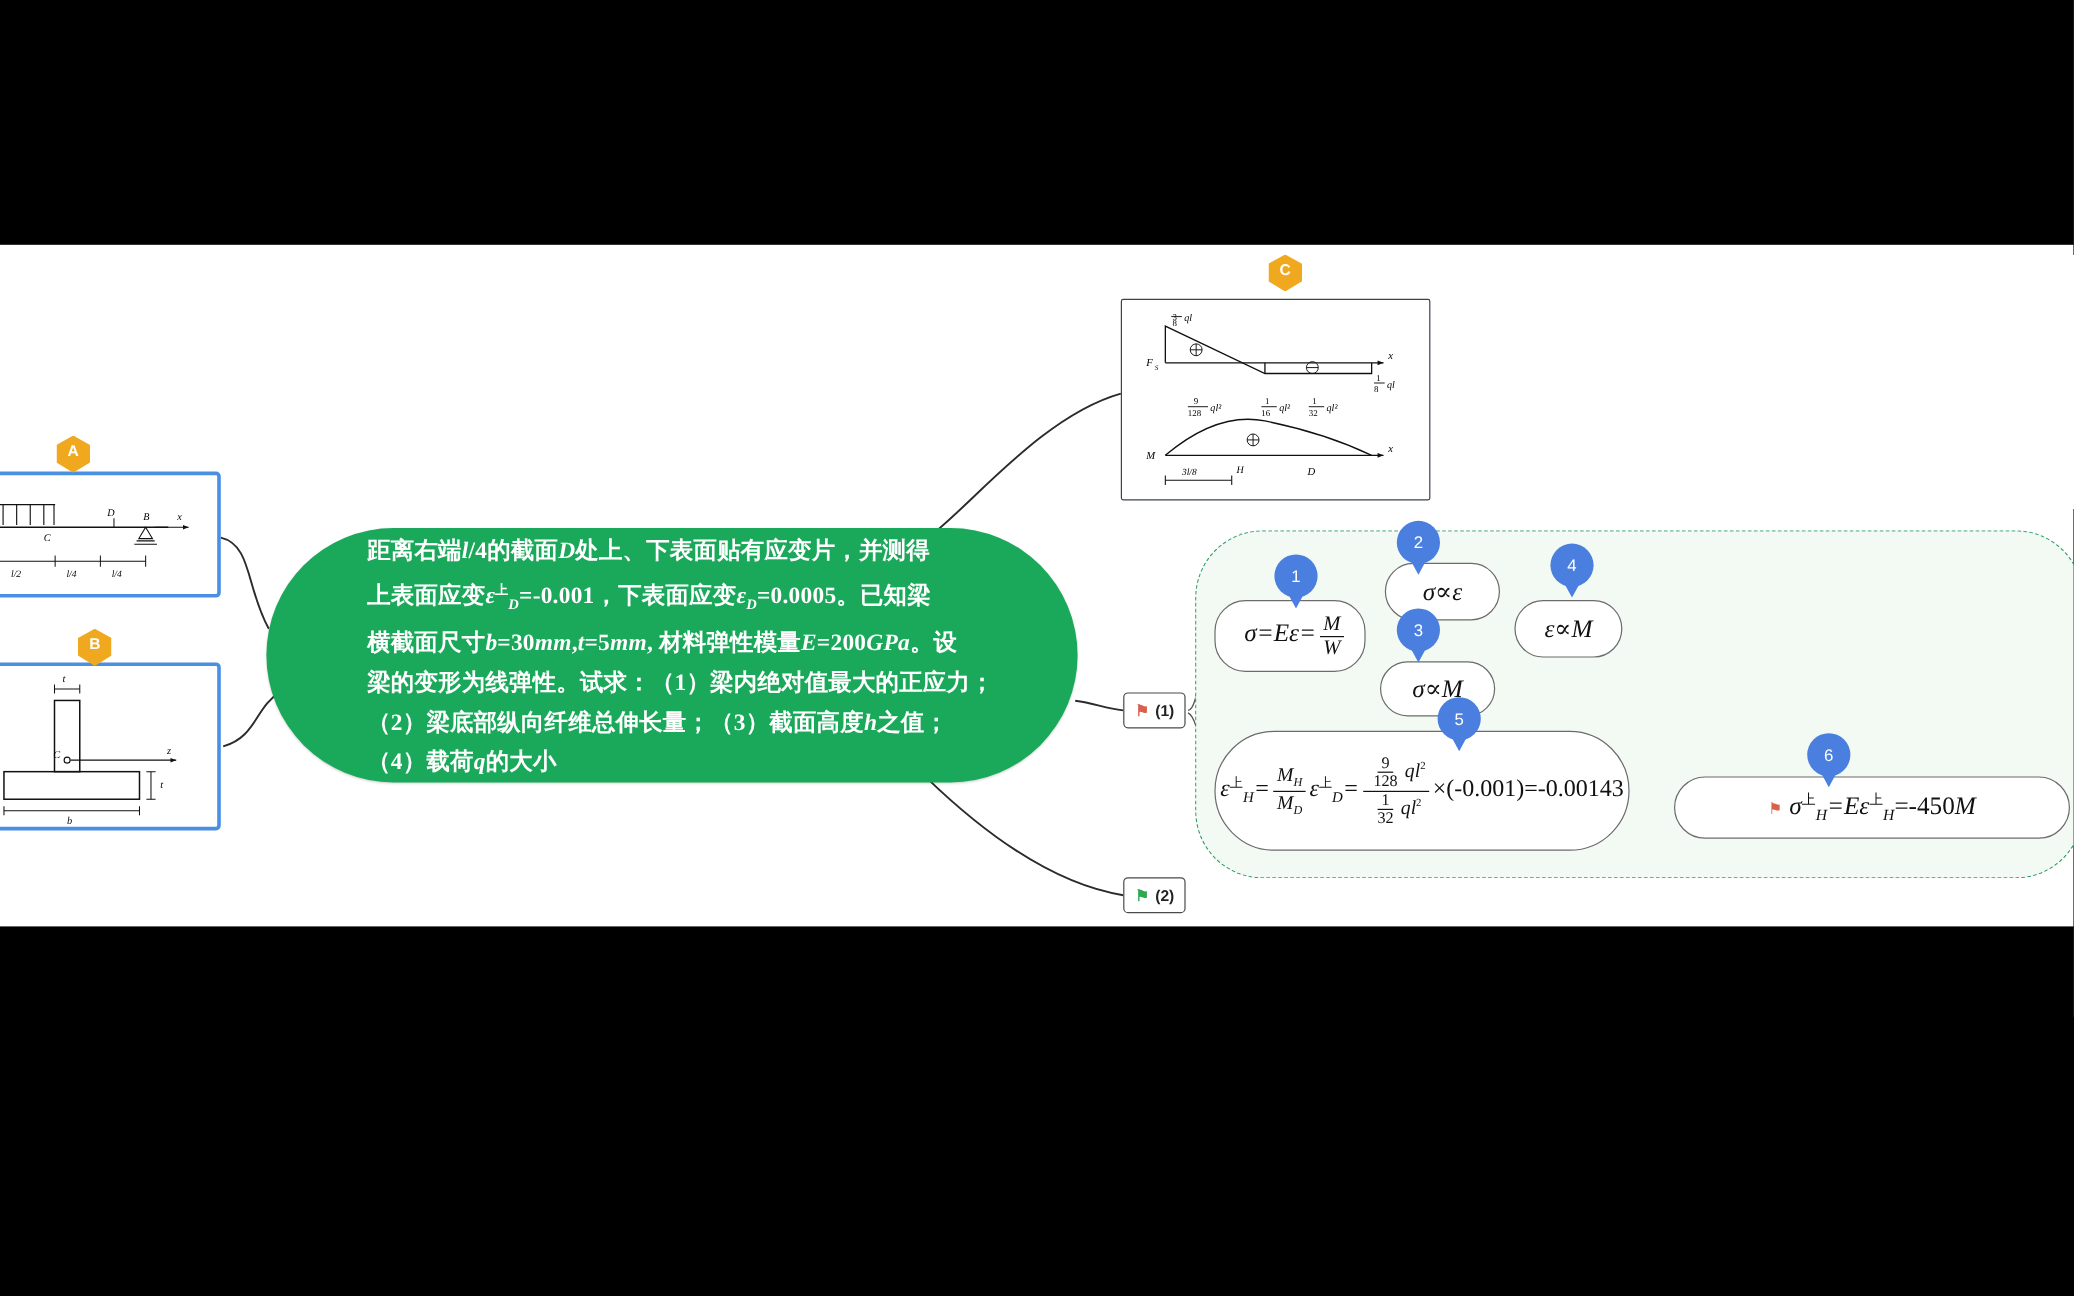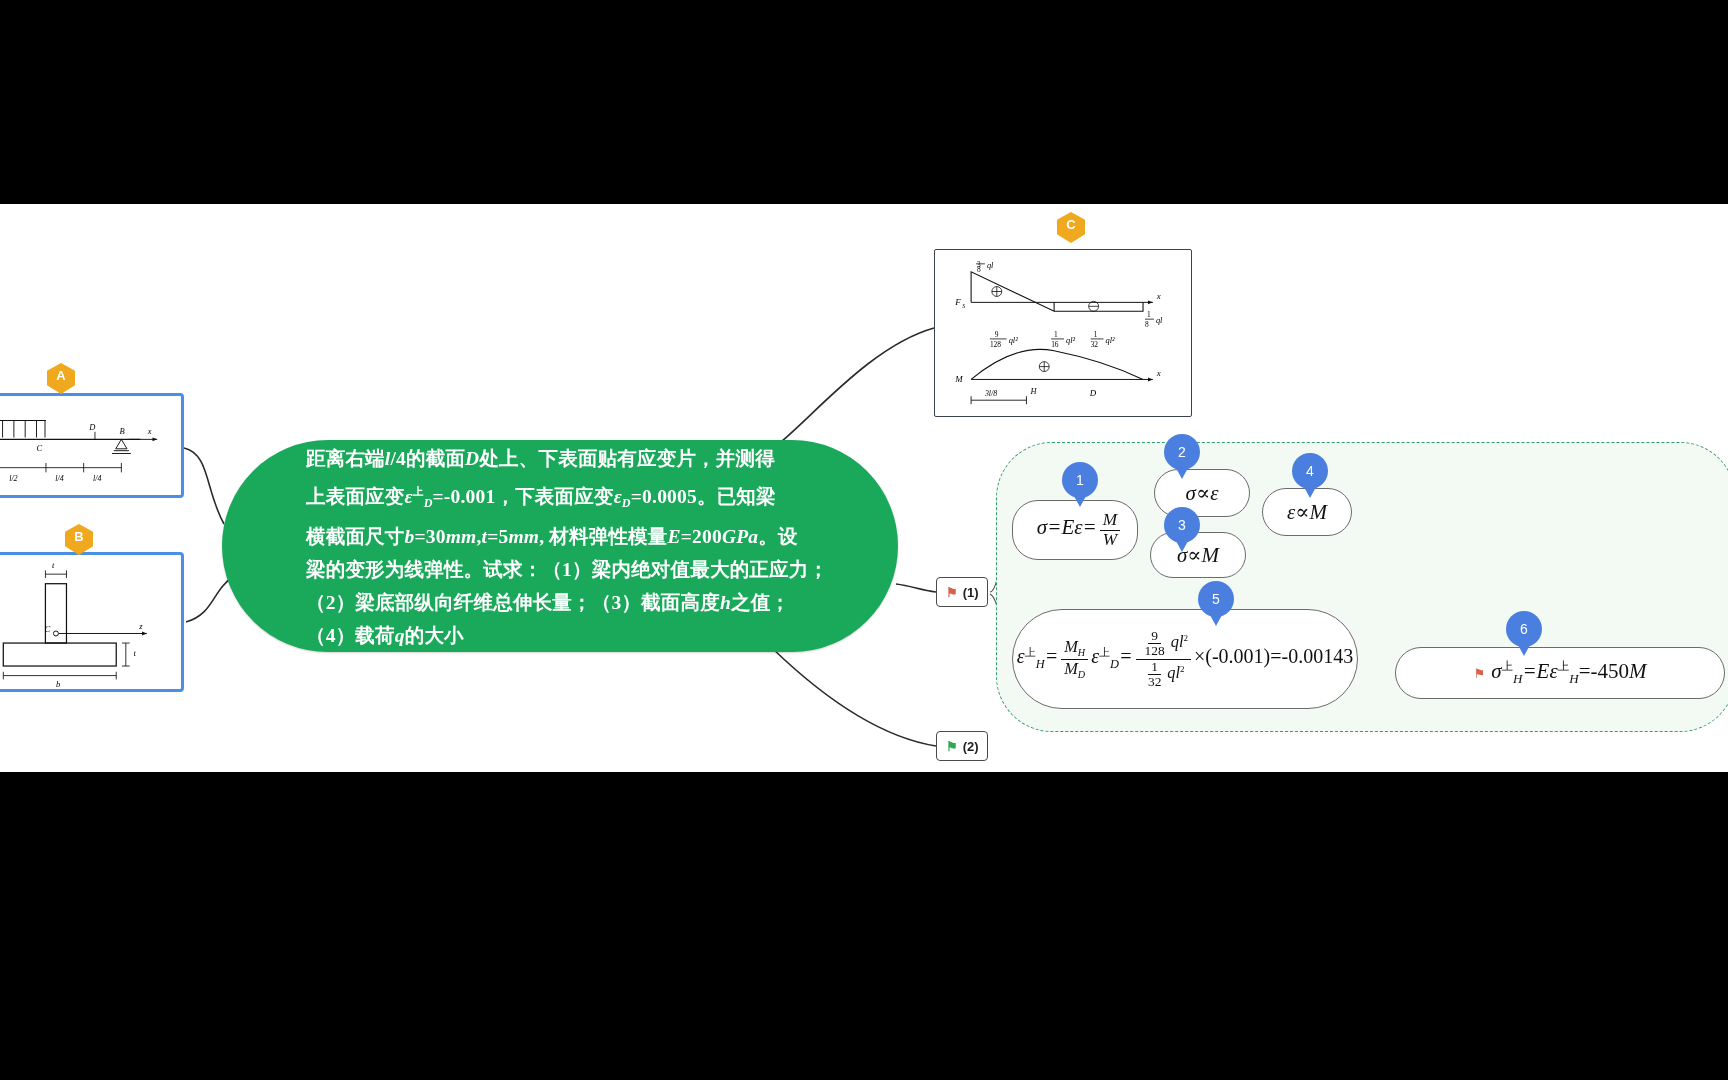--- a/index.html
+++ b/index.html
@@ -120,22 +120,22 @@
     border: 1.1px solid #6b6b6b;
     border-radius: 26px;
     display: flex; align-items: center; justify-content: center;
     z-index: 5;
     padding: 0 14px;
   }
   .topic .f { font-size: 21px; font-style: italic; color: #111; white-space: nowrap; }
 
   .t1 { left: 1012px; top: 296px; width: 126px; height: 60px; justify-content: flex-end; }
   .t2 { left: 1154px; top: 265px; width: 96px; height: 48px; justify-content: center; }
-  .t3 { left: 1150px; top: 328px; width: 96px; height: 46px; }
-  .t4 { left: 1262px; top: 284px; width: 90px; height: 48px; }
+  .t3 { left: 1150px; top: 347px; width: 96px; height: 46px; }
+  .t4 { left: 1262px; top: 296px; width: 90px; height: 48px; }
   .t5 { left: 1012px; top: 405px; width: 346px; height: 100px; border-radius: 50px; }
   .t6 { left: 1395px; top: 443px; width: 330px; height: 52px; border-radius: 26px; }
 
   
   .flagbox {
     position: absolute;
     background: #ffffff;
     border: 1.4px solid #4a4a4a;
     border-radius: 4px;
     height: 30px;

